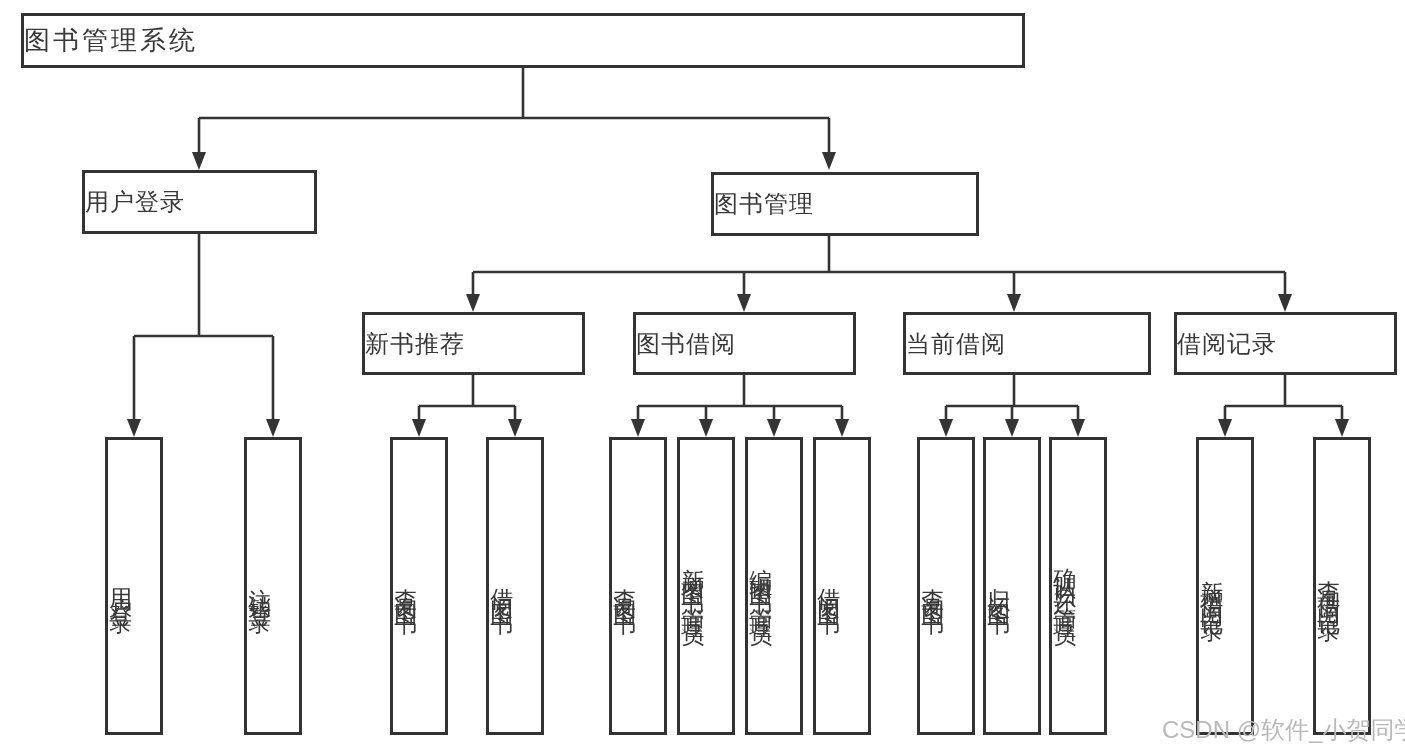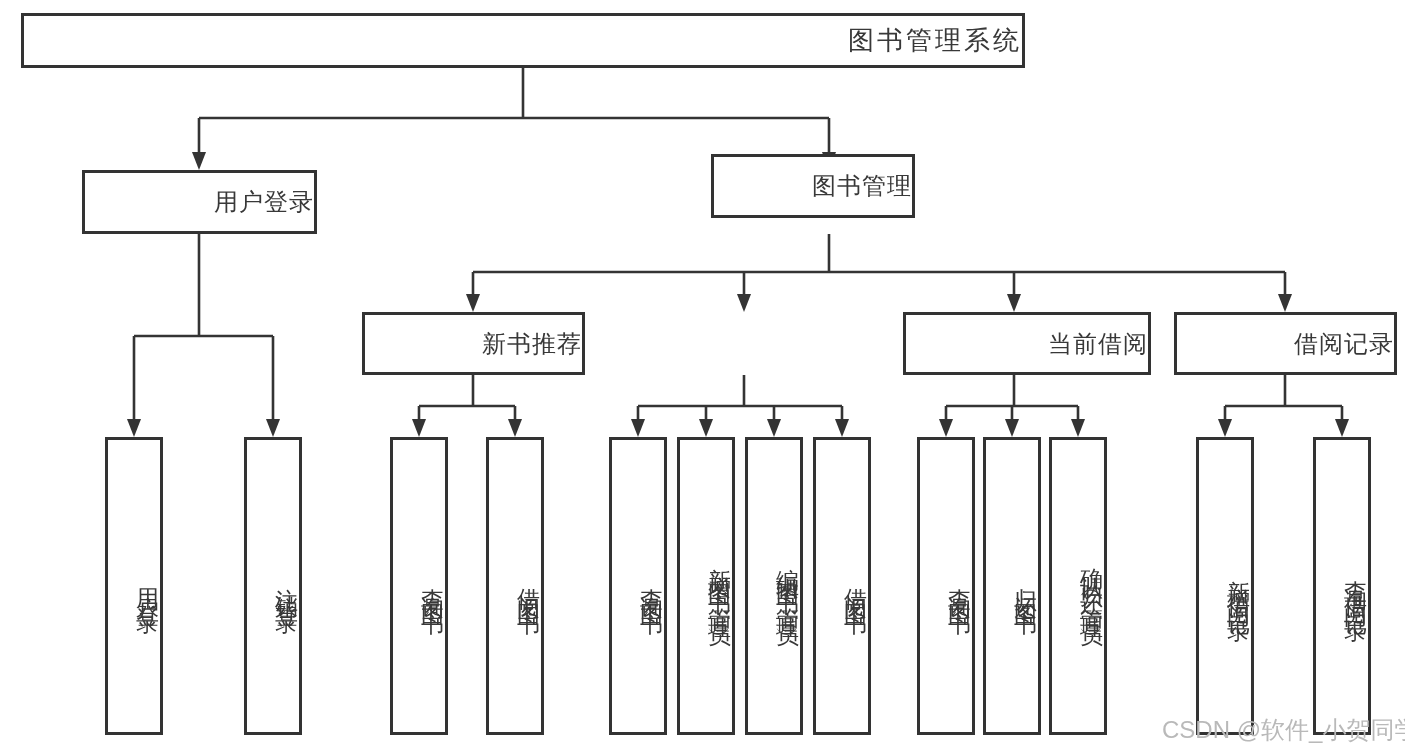--- a/index.html
+++ b/index.html
@@ -26,21 +26,21 @@
     fill: #343434;
     stroke: none;
   }
   .node {
     position: absolute;
     box-sizing: border-box;
     border: 3px solid #333333;
     background: #ffffff;
     display: flex;
     align-items: center;
-    justify-content: flex-end;
+    justify-content: flex-start;
     color: #383838;
     z-index: 2;
   }
   .node .lbl {
     white-space: nowrap;
   }
   .h-node .lbl {
     font-size: 24px;
     letter-spacing: 1px;
   }
@@ -122,26 +122,29 @@
     </g>
   </svg>
 
   <div class="node h-node root-node" style="left:21px; top:13px; width:1004px; height:55px;">
     <span class="lbl">图书管理系统</span>
   </div>
 
   <div class="node h-node" style="left:82px; top:170px; width:235px; height:64px;">
     <span class="lbl">用户登录</span>
   </div>
-  <div class="node h-node" style="left:711px; top:154px; width:204px; height:64px;">
+  <div class="node h-node" style="left:711px; top:172px; width:268px; height:64px;">
     <span class="lbl">图书管理</span>
   </div>
 
-  <div class="node h-node" style="left:362px; top:312px; width:223px; height:63px;padding-left:31px;">
+  <div class="node h-node" style="left:362px; top:312px; width:223px; height:63px;">
     <span class="lbl">新书推荐</span>
+  </div>
+  <div class="node h-node" style="left:633px; top:312px; width:223px; height:63px;">
+    <span class="lbl">图书借阅</span>
   </div>
   <div class="node h-node" style="left:903px; top:312px; width:248px; height:63px;">
     <span class="lbl">当前借阅</span>
   </div>
   <div class="node h-node" style="left:1174px; top:312px; width:223px; height:63px;">
     <span class="lbl">借阅记录</span>
   </div>
 
   <div class="node v-node" style="left:105px; top:437px; width:58px; height:298px;">
     <span class="lbl">用户登录</span>

